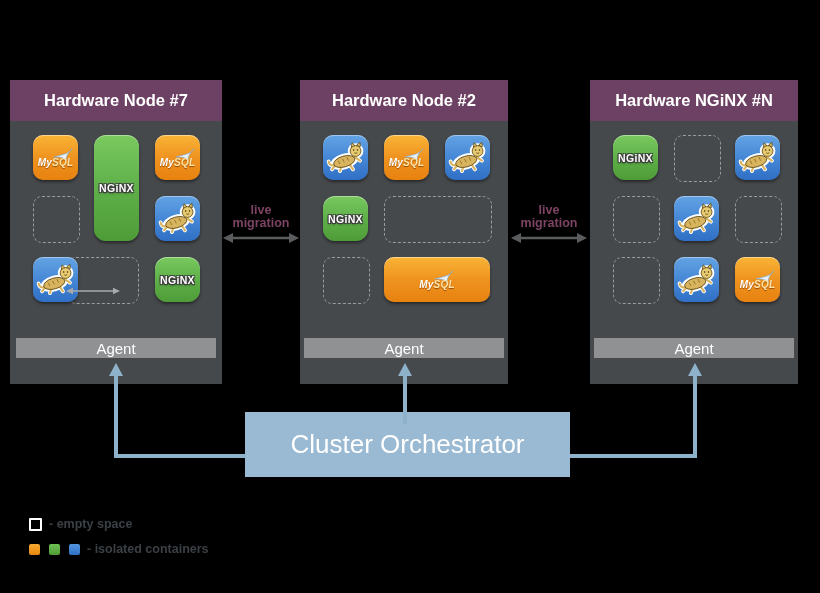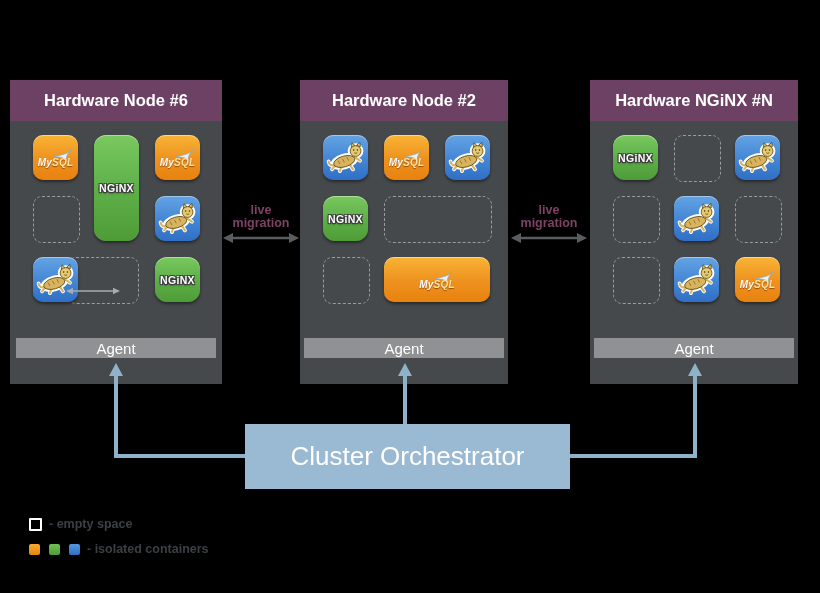--- a/index.html
+++ b/index.html
@@ -31,42 +31,42 @@
   .nginx-text{color:#fff;font-size:10.5px;font-weight:bold;letter-spacing:.3px;
               text-shadow:-1px -1px 0 #3C3C3C,1px -1px 0 #3C3C3C,-1px 1px 0 #3C3C3C,
                           1px 1px 0 #3C3C3C,0 2px 2px rgba(0,0,0,.4);}
   .cat-svg{width:40px;height:40px;}
   .agent{position:absolute;top:258px;left:50%;transform:translateX(-50%);
          width:200px;height:20px;background:#8F9193;color:#fff;
          display:flex;align-items:center;justify-content:center;font-size:15px;}
   .migration-label{position:absolute;top:204px;width:80px;text-align:center;
                    color:#7C4364;font-weight:bold;font-size:12.5px;line-height:13px;}
   .mig1{left:221px;}  .mig2{left:509px;}
-  .orchestrator{position:absolute;left:245px;top:424px;width:325px;height:65px;
+  .orchestrator{position:absolute;left:245px;top:412px;width:325px;height:65px;
                 background:#9AB9D2;color:#fff;font-size:26px;
                 display:flex;align-items:center;justify-content:center;}
   .overlay{position:absolute;left:0;top:0;pointer-events:none;}
   .legend-row{position:absolute;display:flex;align-items:center;
               font-size:12.5px;font-weight:bold;color:#3A4045;}
   .legend1{left:29px;top:517px;}  .legend2{left:29px;top:542px;}
   .sq{width:11px;height:11px;border-radius:2px;margin-right:9px;flex:none;}
   .sq.empty-sq{width:9px;height:9px;border:2px solid #fff;border-radius:1px;background:transparent;}
   .sq.orange{background:linear-gradient(180deg,#F6AC2F,#E8860F);}
   .sq.green{background:linear-gradient(180deg,#6FC254,#4E9C37);}
   .sq.blue{background:linear-gradient(180deg,#5396DE,#2F6FC5);}
   .legend-text{margin-left:-2px;}
 </style>
 </head>
 <body>
 
 <div class="canvas">
 
 
   <div class="node node1">
-    <div class="node-header">Hardware Node #6</div>
+    <div class="node-header">Hardware Node #7</div>
     <div class="grid">
         <div class="cell mysql" style="left: 23px; top: 55px; width: 45px; height: 45px;">
           <span class="mysql-logo">
             <svg viewBox="0 0 26 16">
               <path d="M24 1 C 21 7, 13 8, 2 11 C 9 11, 14 11.5, 17 15 C 16.5 10, 20 5, 24 1 Z" fill="#E9F2F9" stroke="#7AA7CF" stroke-width="0.8"></path>
             </svg>
             <span class="mysql-text">My<span class="sql">SQL</span></span>
           </span>
         </div>
         <div class="cell nginx" style="left: 84px; top: 55px; width: 45px; height: 106px;">

